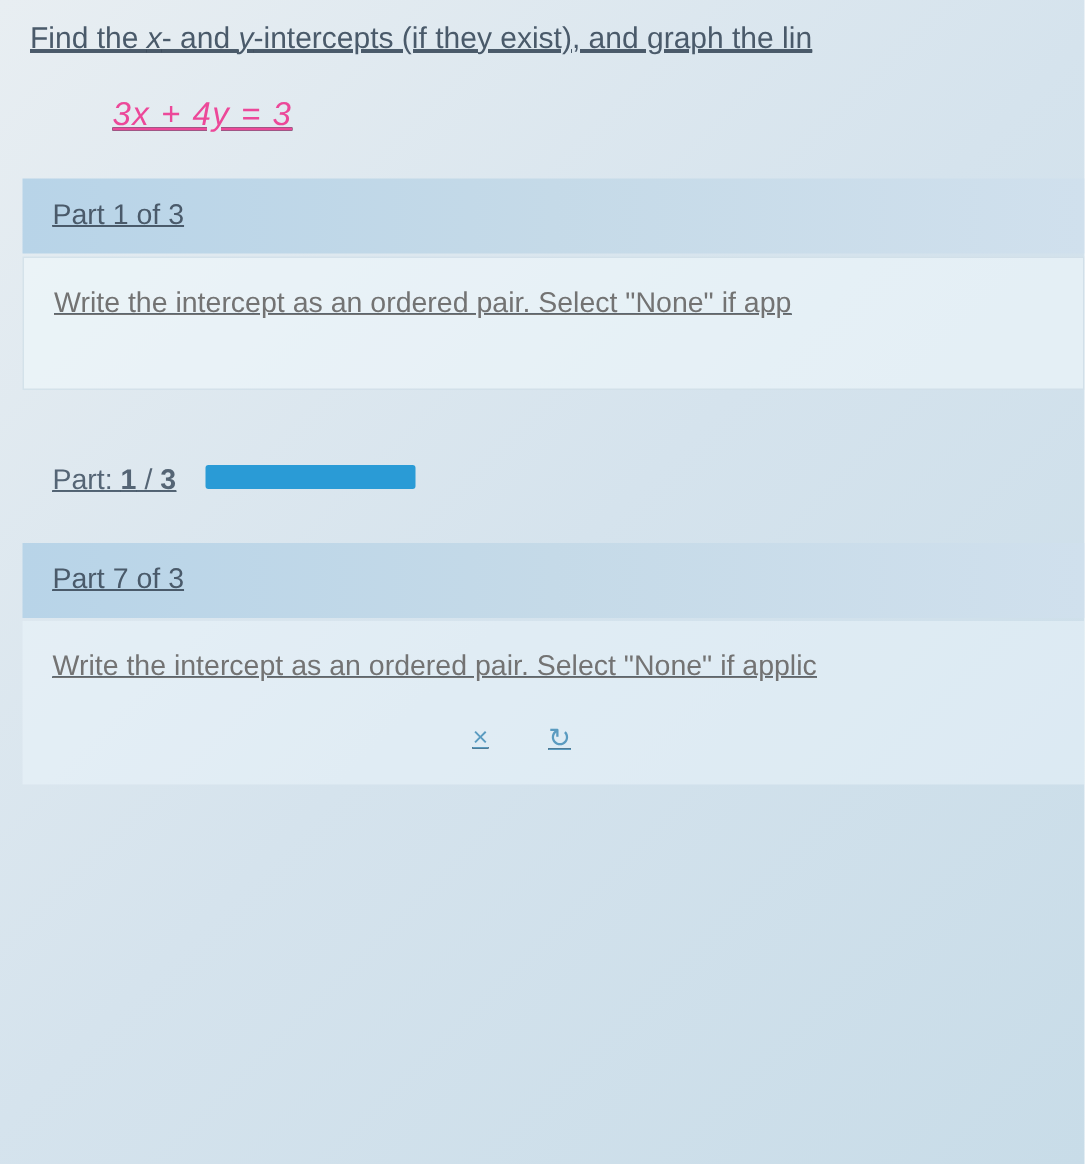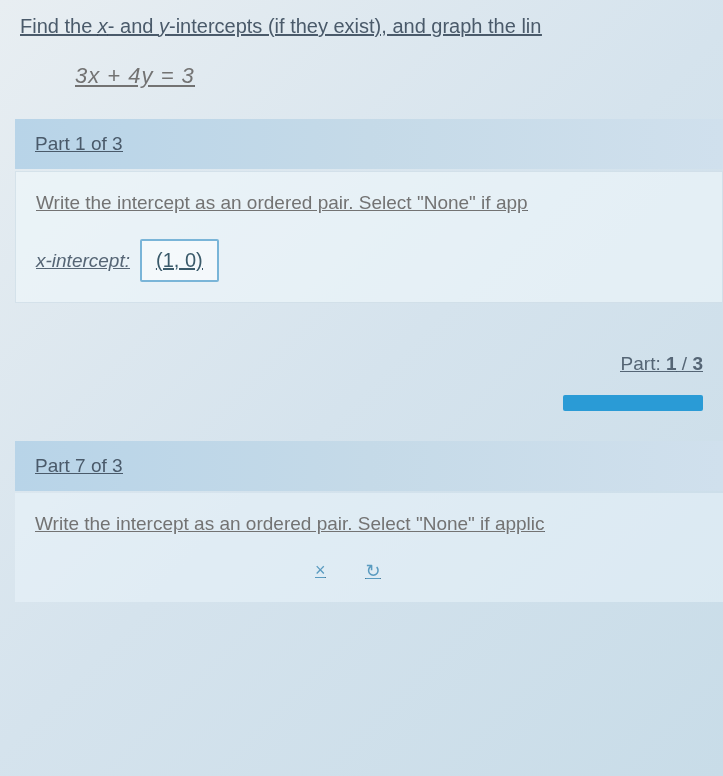--- a/index.html
+++ b/index.html
@@ -21,21 +21,21 @@
       font-size: 20px;
       color: #4a5a6a;
       margin-bottom: 25px;
       padding-left: 5px;
     }
     .italic {
       font-style: italic;
     }
     .equation {
       font-size: 22px;
-      color: #737373;
+      color: #ec4899;
       margin-left: 60px;
       margin-bottom: 30px;
       font-style: italic;
       letter-spacing: 1px;
     }
     .part-header {
       background: linear-gradient(90deg, #b8d4e8 0%, #c5dae8 50%, #d0e0ed 100%);
       padding: 14px 20px;
       font-size: 19px;
       color: #4a5a6a;
@@ -65,25 +65,24 @@
     .answer-box {
       border: 2px solid #7ab5d8;
       padding: 8px 14px;
       font-size: 20px;
       color: #3a5a6a;
       background: rgba(255,255,255,0.5);
       border-radius: 2px;
     }
     .progress-row {
       display: flex;
-      align-items: flex-end;
+      align-items: flex-start;
       gap: 20px;
       padding: 15px 20px;
       margin-bottom: 15px;
-      flex-direction: column;
     }
     .progress-label {
       font-size: 19px;
       color: #556575;
     }
     .progress-bar {
       width: 140px;
       height: 16px;
       background: #2a9bd6;
       border-radius: 2px;
@@ -150,26 +149,20 @@
 </div>
 
 <div class="equation">3x + 4y = 3</div>
 
 <div class="part-header">
   <span>Part 1 of 3</span>
 </div>
 
 <div class="part-body">
   <div class="instruction">Write the intercept as an ordered pair. Select "None" if app</div>
-  <div class="intercept-row">
-    <span class="intercept-label">
-      <span class="italic">x</span><span>-intercept:</span>
-    </span>
-    <span class="answer-box">(1, 0)</span>
-  </div>
 </div>
 
 <div class="progress-row">
   <span class="progress-label">
     <span>Part: <span class="bold-num">1</span> / <span class="bold-num">3</span></span>
   </span>
   <div class="progress-bar"></div>
 </div>
 
 <div class="part-header">

